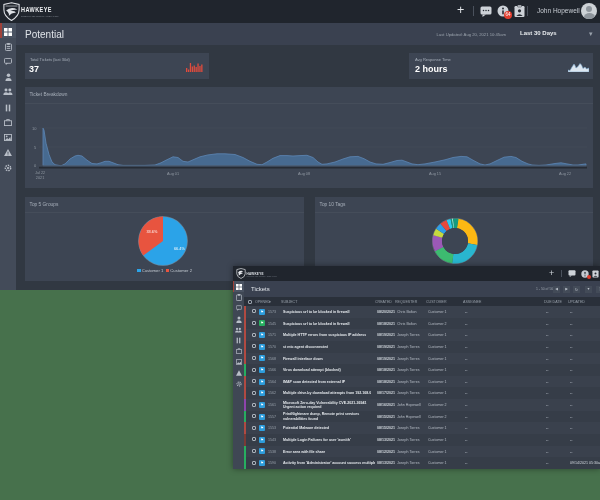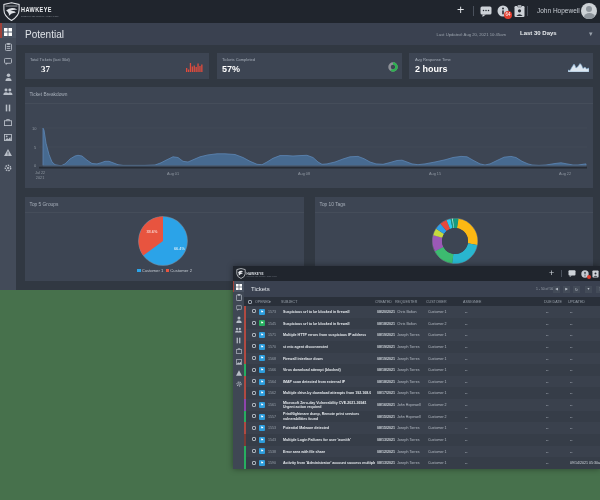--- a/index.html
+++ b/index.html
@@ -124,41 +124,33 @@
   </div>
 
   <div class="abs" style="left:16px;top:23px;width:584px;height:22px;background:#3a4150;"></div>
   <div class="abs" style="left:25px;top:28.5px;color:#dfe3e8;font-size:10px;">Potential</div>
   <div class="abs" style="right:94px;top:31.5px;color:#9aa2ac;font-size:4.2px;white-space:nowrap;">Last Updated: Aug 20, 2021 10:45am</div>
   <div class="abs" style="left:520px;top:30px;color:#e8ebee;font-size:6px;font-weight:bold;">Last 30 Days</div>
   <div class="abs" style="left:589px;top:30px;color:#9aa2ac;font-size:7px;">▾</div>
 
   <div class="card" style="left:25px;top:53px;width:184px;height:26px;">
     <div class="ct" style="left:5px;top:4px;">Total Tickets (last 30d)</div>
-    <div class="cv" style="left:16px;top:11px;font-family:Liberation Serif, serif;">37</div>
+    <div class="cv" style="left:4px;top:11px;">37</div>
     <svg class="abs" style="left:161px;top:9px" width="17" height="10" viewBox="0 0 17 10">
       <g fill="#e04b3c">
           <rect x="0" y="6" width="1.3" height="4"></rect>
           <rect x="1.9" y="7.5" width="1.3" height="2.5"></rect>
           <rect x="3.8" y="1" width="1.3" height="9"></rect>
           <rect x="5.7" y="4.5" width="1.3" height="5.5"></rect>
           <rect x="7.6" y="3.5" width="1.3" height="6.5"></rect>
           <rect x="9.5" y="5" width="1.3" height="5"></rect>
           <rect x="11.4" y="1.5" width="1.3" height="8.5"></rect>
           <rect x="13.3" y="4" width="1.3" height="6"></rect>
           <rect x="15.2" y="2.5" width="1.3" height="7.5"></rect>
         </g>
-    </svg>
-  </div>
-  <div class="card" style="left:217px;top:53px;width:185px;height:26px;">
-    <div class="ct" style="left:5px;top:4px;">Tickets Completed</div>
-    <div class="cv" style="left:5px;top:11px;">57%</div>
-    <svg class="abs" style="left:171px;top:8.5px" width="10" height="10" viewBox="0 0 20 20">
-      <circle cx="10" cy="10" r="7" fill="none" stroke="#8d9097" stroke-width="5"></circle>
-      <circle cx="10" cy="10" r="7" fill="none" stroke="#2fb151" stroke-width="5" stroke-dasharray="25.1 18.9" transform="rotate(-90 10 10)"></circle>
     </svg>
   </div>
   <div class="card" style="left:409px;top:53px;width:184px;height:26px;">
     <div class="ct" style="left:6px;top:4px;">Avg Response Time</div>
     <div class="cv" style="left:6px;top:11px;">2 hours</div>
     <svg class="abs" style="left:159px;top:8.5px" width="21" height="10" viewBox="0 0 21 10">
       <path d="M0 10 L0 8 L2 8.5 L4 5 L6 2 L7 3.5 L8 6 L10 4.5 L12 1.5 L13.5 3 L15 6.5 L17 5 L18.5 7 L21 6 L21 10 Z" fill="#dce6f0" stroke="#7da7cc" stroke-width="0.6"></path>
     </svg>
   </div>
 

